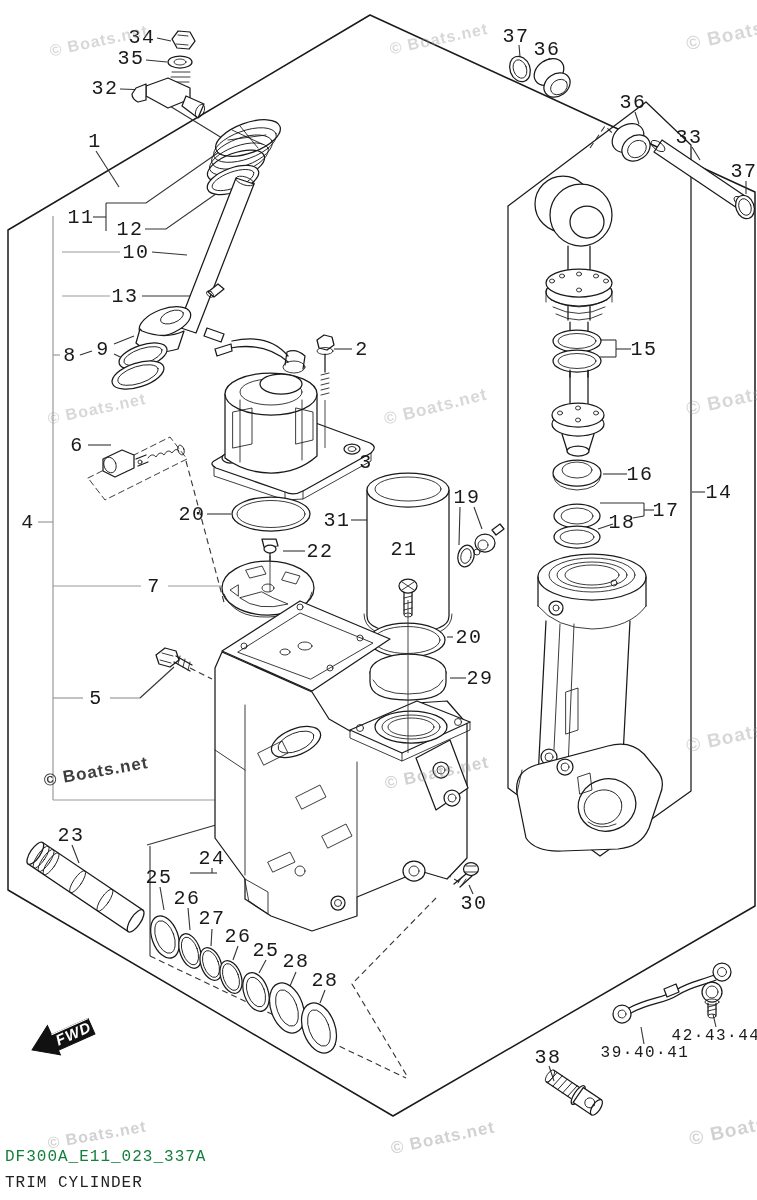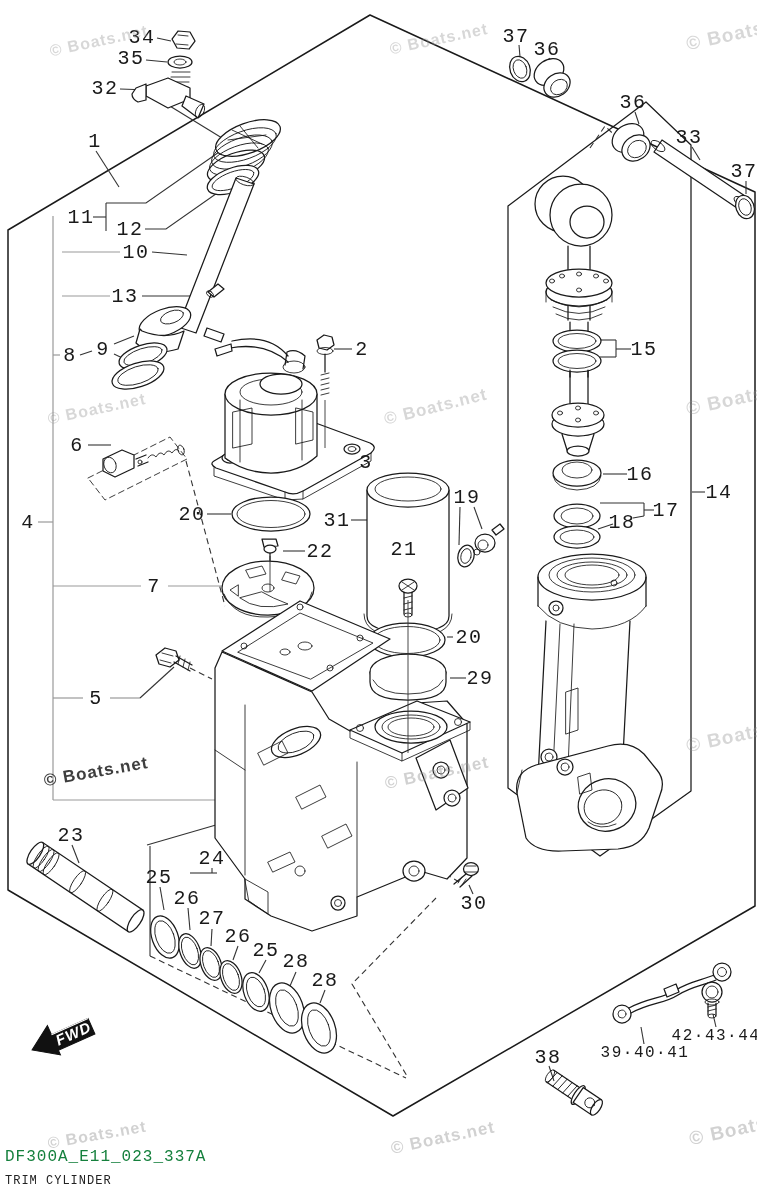--- a/index.html
+++ b/index.html
@@ -5,21 +5,21 @@
   html,body{margin:0;padding:0;background:#ffffff;}
   #stage{position:relative;width:757px;height:1200px;background:#fff;overflow:hidden;
          font-family:"Liberation Mono", monospace;}
   #art{position:absolute;left:0;top:0;}
   .ln{fill:none;stroke:#1a1a1a;stroke-width:1.25;stroke-linecap:round;stroke-linejoin:round;}
   .wf{fill:#ffffff;stroke:#1a1a1a;stroke-width:1.25;stroke-linecap:round;stroke-linejoin:round;}
   .thin{fill:none;stroke:#1a1a1a;stroke-width:0.85;stroke-linecap:round;stroke-linejoin:round;}
   .frame{fill:none;stroke:#1a1a1a;stroke-width:1.5;stroke-linejoin:round;}
   #fig-title{position:absolute;left:5px;top:4px;font-size:34px;letter-spacing:2px;color:#111;}
   #footer-code{position:absolute;left:5px;top:1148px;font-size:16px;letter-spacing:1px;color:#15803d;}
-  #footer-name{position:absolute;left:5px;top:1174px;font-size:12px;letter-spacing:1px;color:#222;}
+  #footer-name{position:absolute;left:5px;top:1174px;font-size:16px;letter-spacing:1px;color:#222;}
 </style>
 </head>
 <body>
 
 <div id="stage">
 <svg id="art" width="757" height="1200" viewBox="0 0 757 1200">
 
   <g>
     <polygon class="frame" points="370,15 8,230 8,890 393,1116 755,906 755,192"></polygon>
   </g>

